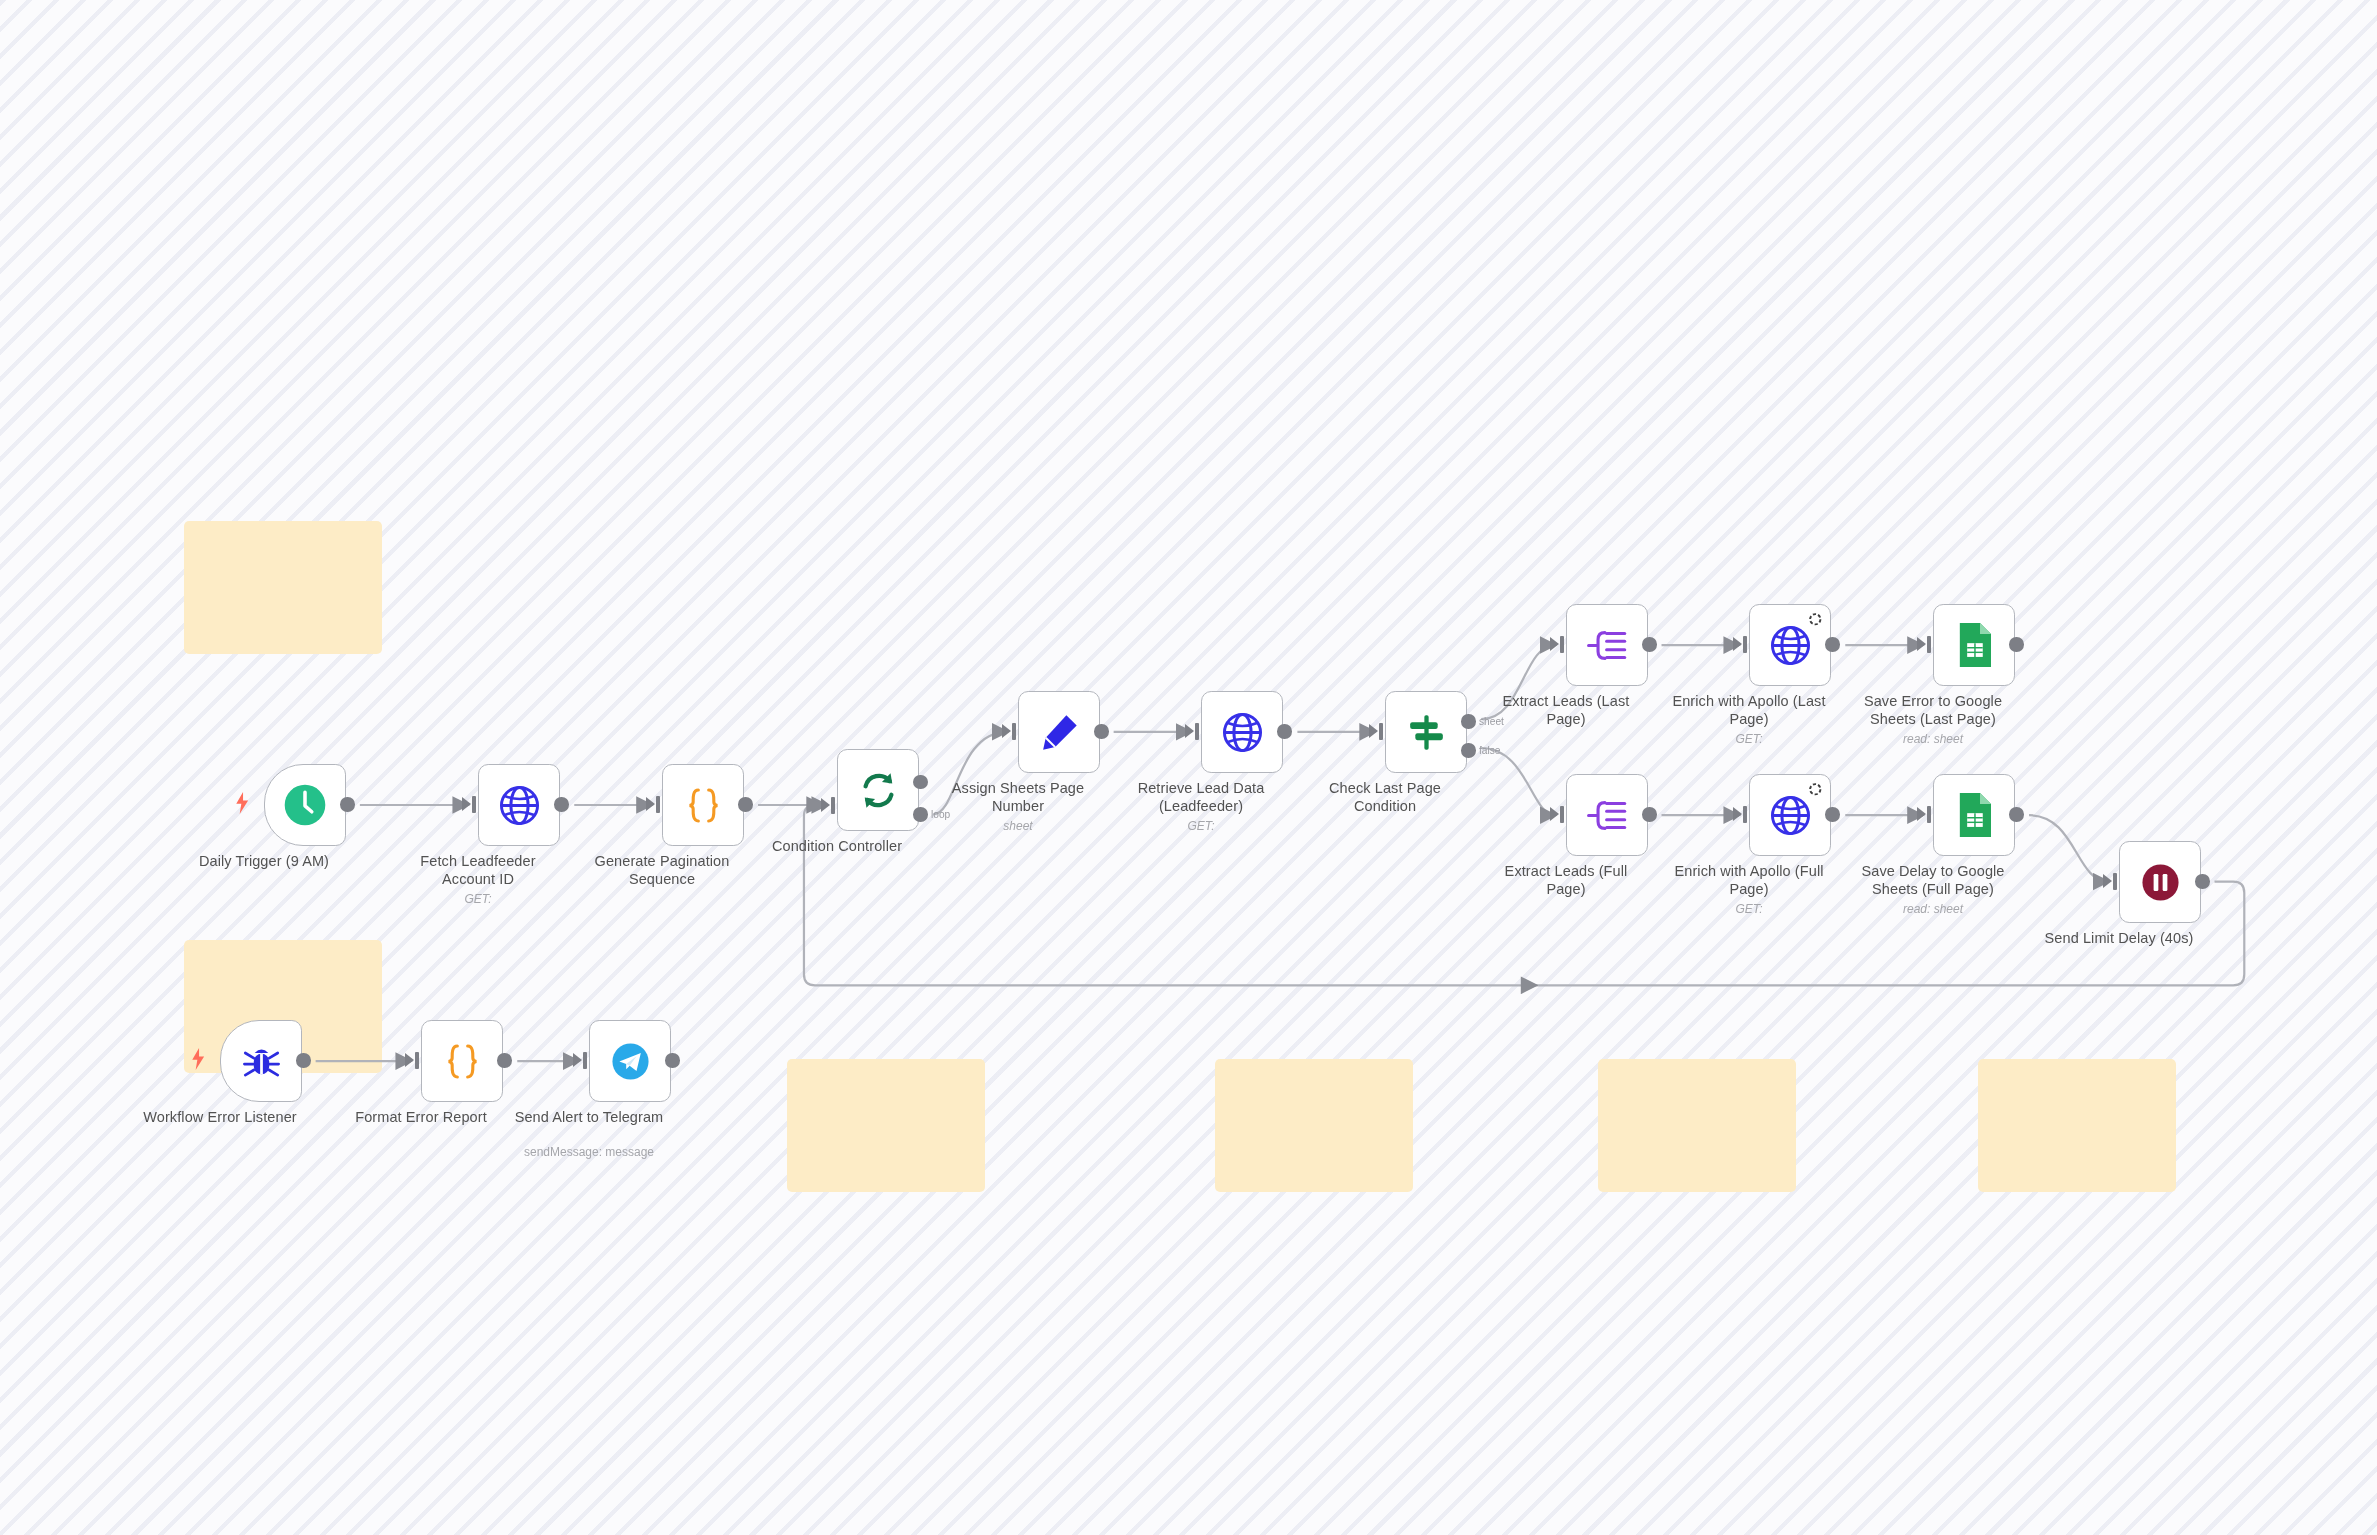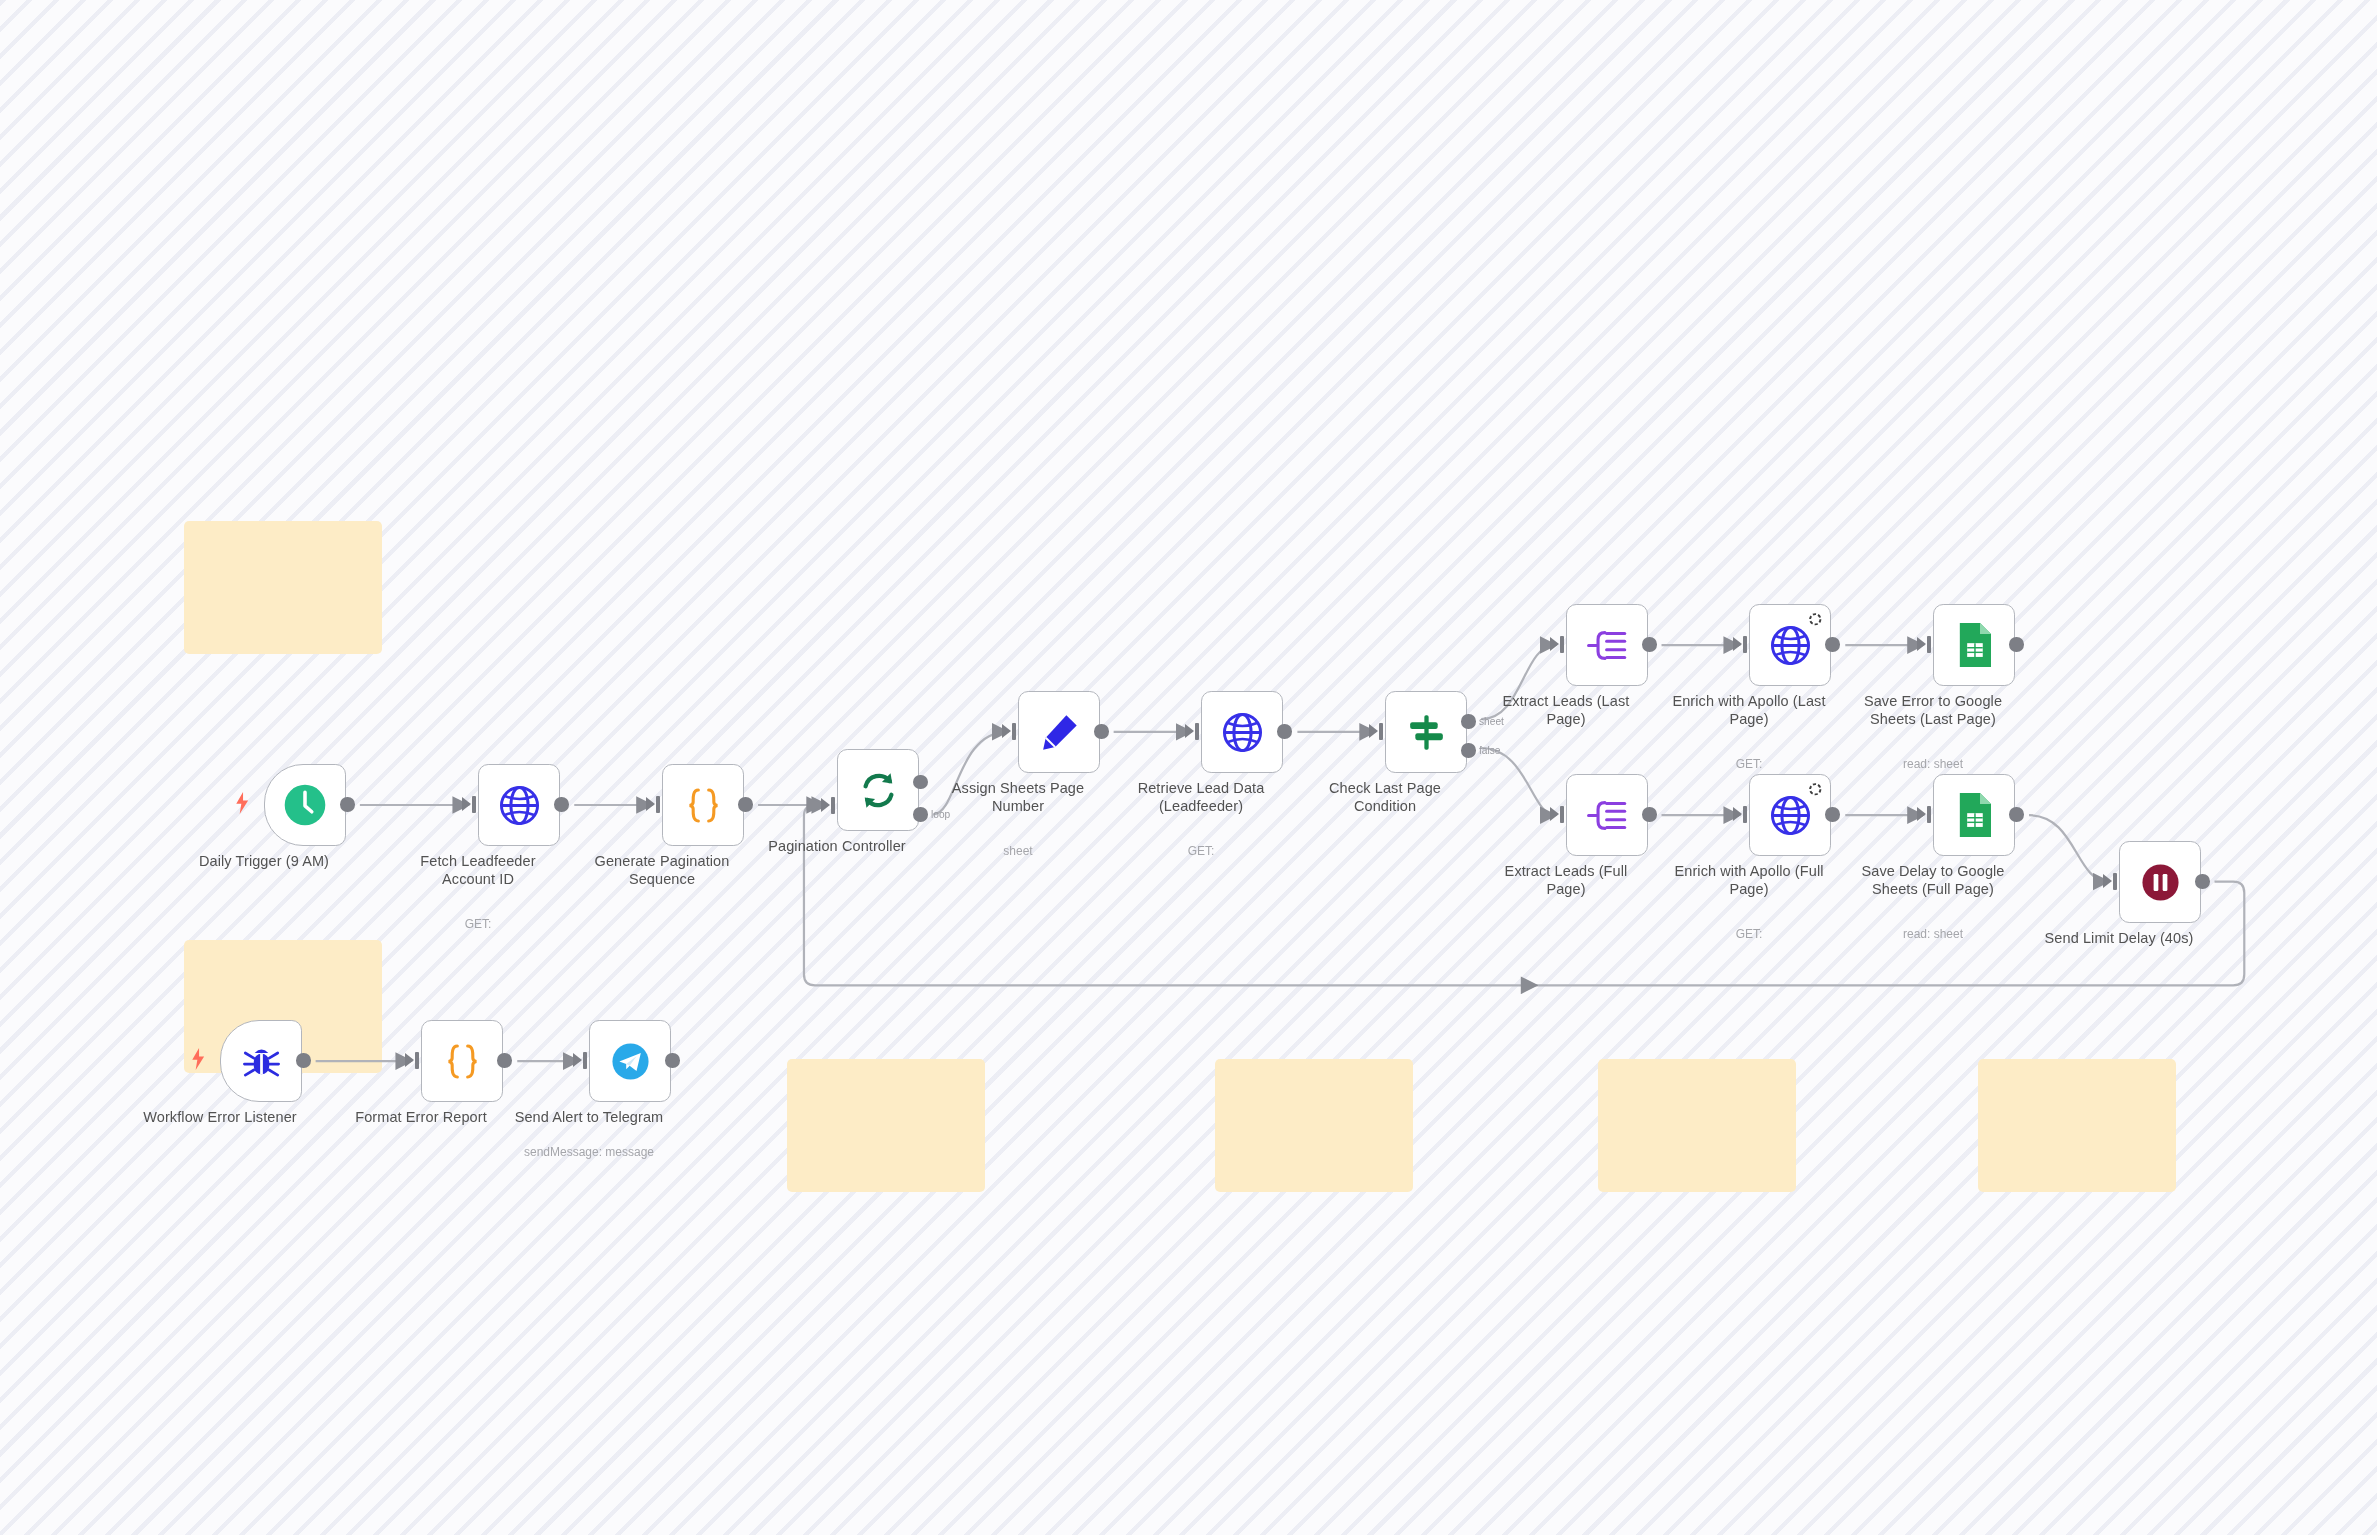--- a/index.html
+++ b/index.html
@@ -74,21 +74,21 @@
     position: absolute;
     left: 50%;
     transform: translateX(-50%);
     width: 179px;
     text-align: center;
     font-size: 12px;
     line-height: 15.3px;
     color: #a5a6ab;
   }
   .node-sub.l2 { top: 125px; }
-  .node-sub.l3 { top: 153px; }
+  .node-sub.l3 { top: 128px; font-style: italic; }
   .port {
     position: absolute;
     width: 14.5px; height: 14.5px;
     background: #7d7f86;
     border-radius: 50%;
     z-index: 4;
   }
   .port-in {
     position: absolute;
     width: 0; height: 0;
@@ -228,21 +228,21 @@
           <path d="M10 20 A16 16 0 0 1 38 14" fill="none" stroke="#137a4d" stroke-width="5" stroke-linecap="round"></path>
           <path d="M40 30 A16 16 0 0 1 12 36" fill="none" stroke="#137a4d" stroke-width="5" stroke-linecap="round"></path>
           <path d="M39 5 L41 17 L29 15 Z" fill="#137a4d"></path>
           <path d="M11 45 L9 33 L21 35 Z" fill="#137a4d"></path>
         </svg>
       </span>
     </div>
     <div class="port" style="left:76px;top:25.5px;"></div>
     <div class="port" style="left:76px;top:58px;"></div>
     <div class="port-label" style="left:94px;top:60px;">loop</div>
-    <div class="node-label">Pagination Controller</div>
+    <div class="node-label">Condition Controller</div>
   </div>
 
   <div class="node" style="left:1018px;top:691px;">
     <div class="port-in" style="left:-16px;top:33px;"></div>
     <div class="port-in-bar" style="left:-6px;top:32px;"></div>
     <div class="node-box">
       <span class="node-icon">
         <svg width="43" height="43" viewBox="0 0 50 50">
           <path d="M33 5 L45 17 L20 42 L6 45 L9 31 Z" fill="#2f27e6"></path>
           <path d="M9 31 L20 42" stroke="#ffffff" stroke-width="2.4"></path>

